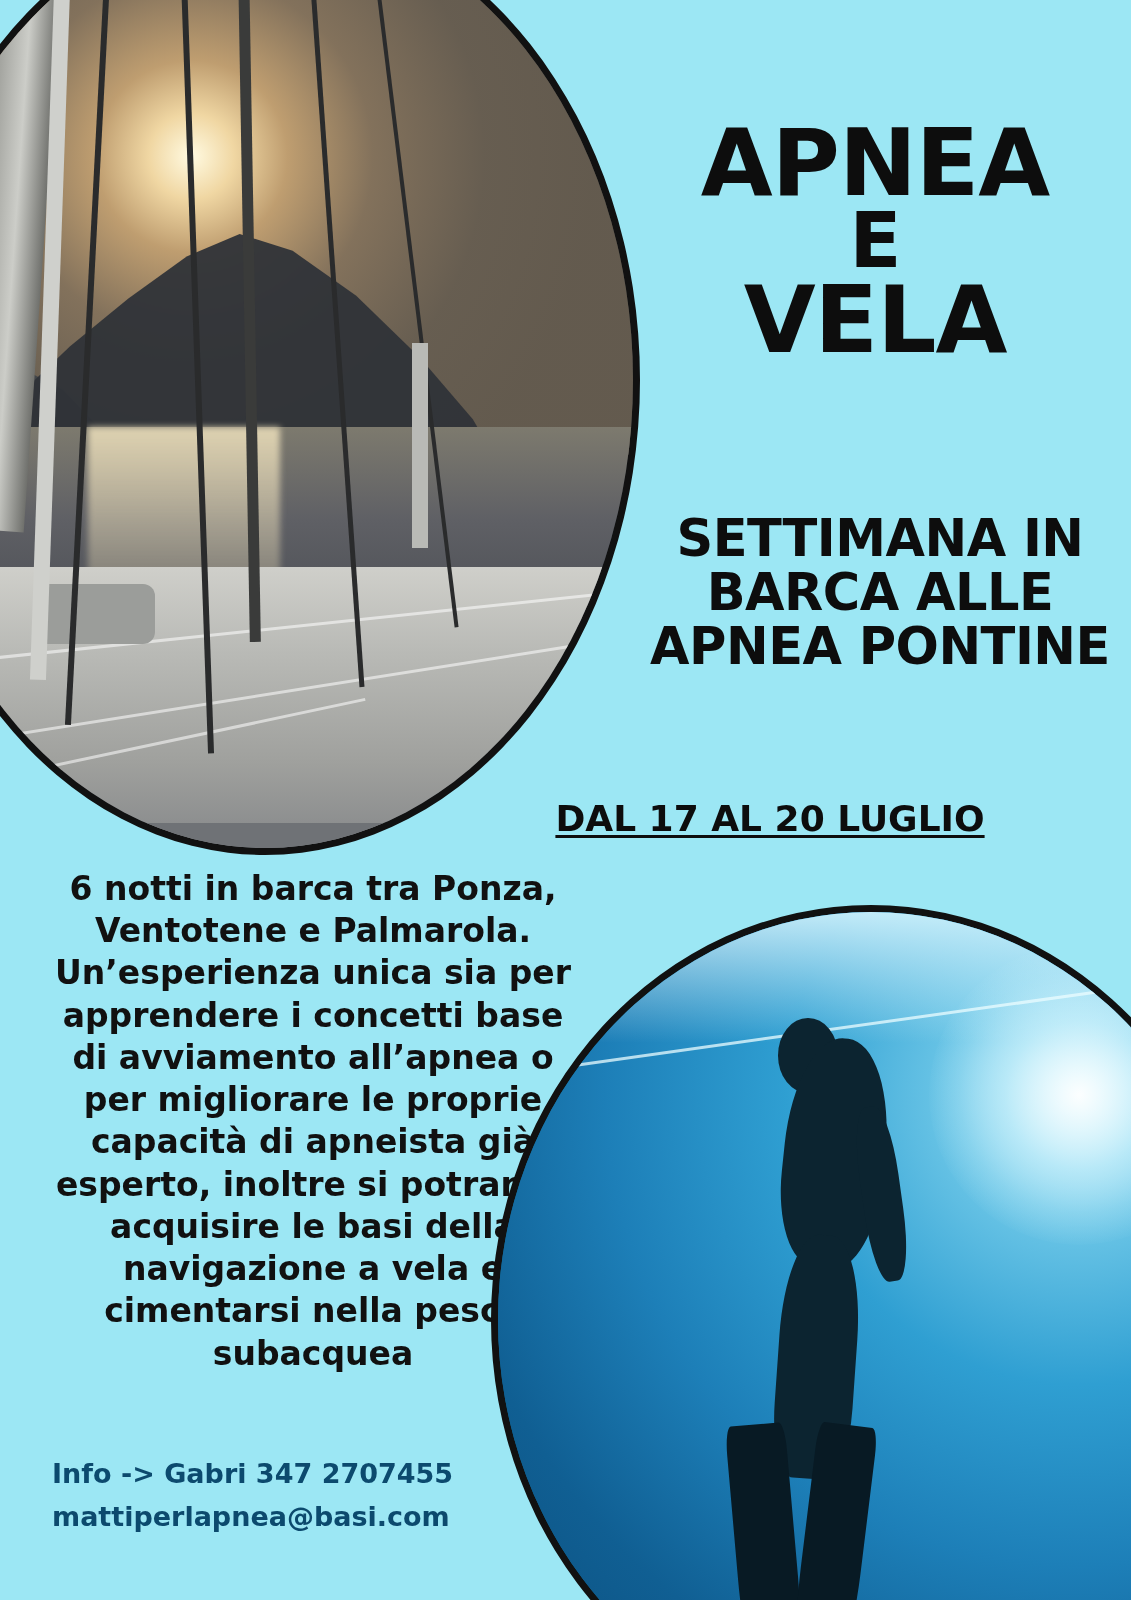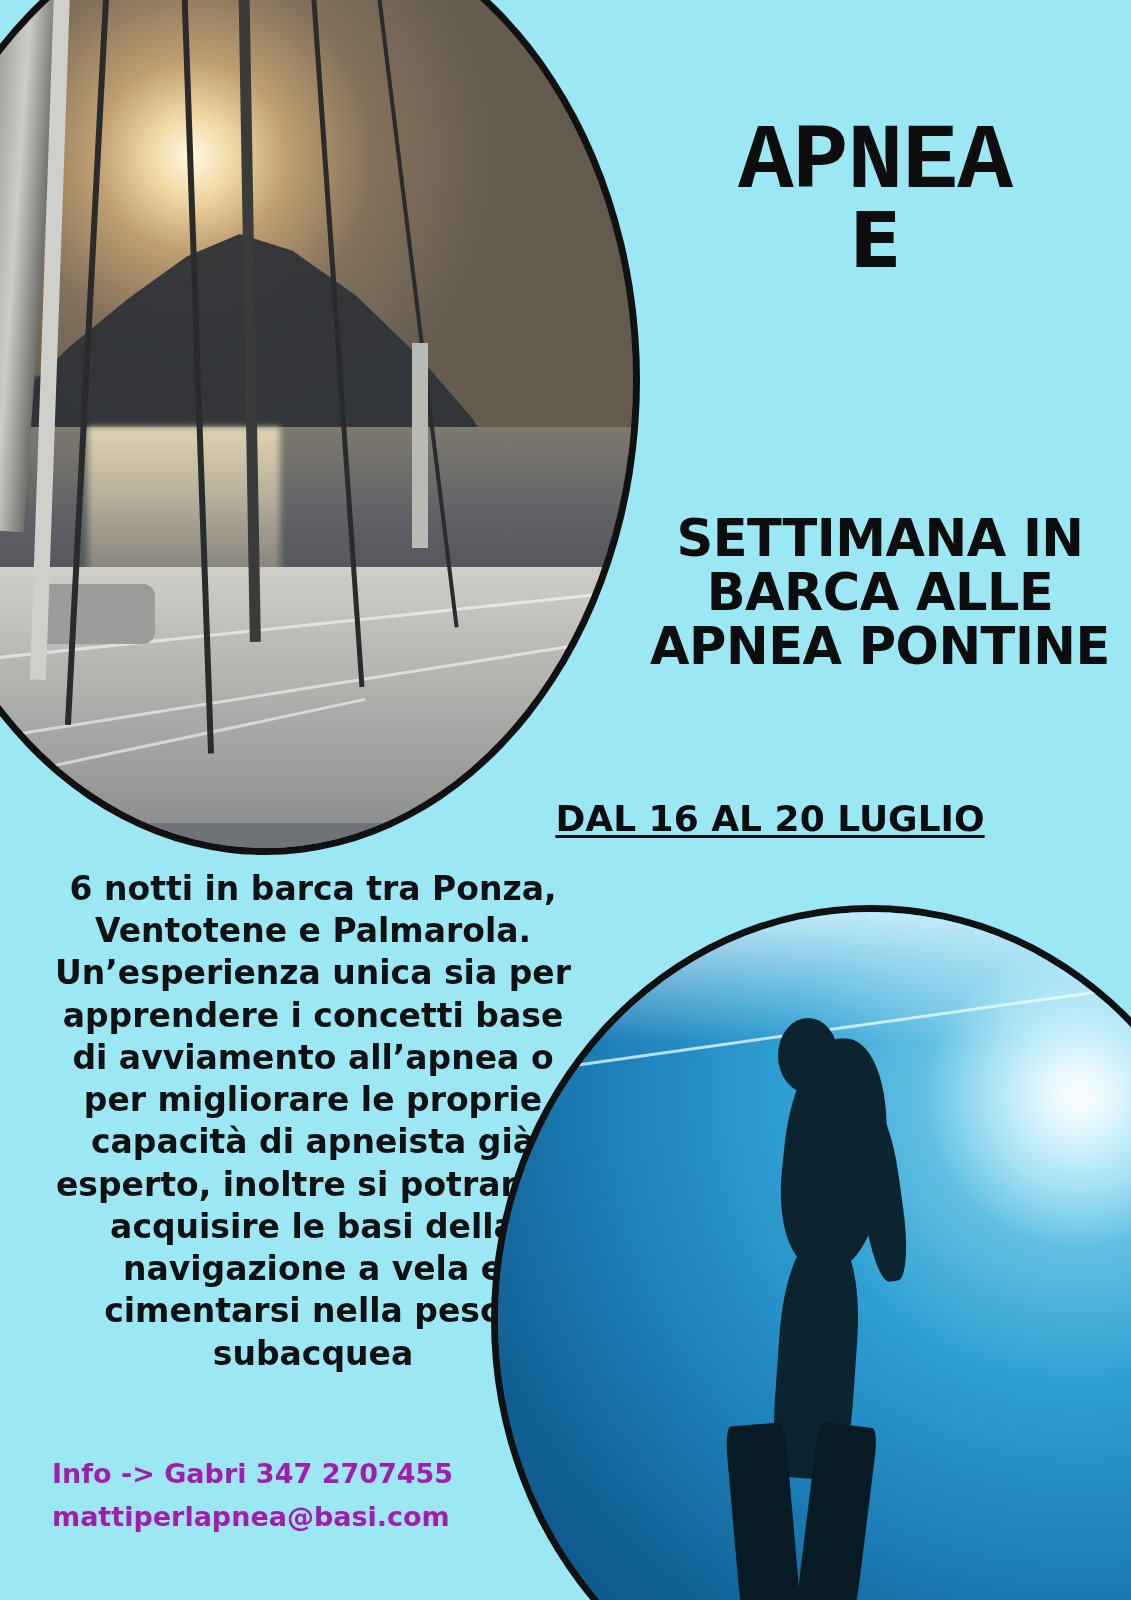--- a/index.html
+++ b/index.html
@@ -245,21 +245,21 @@
     left: 640px;
     top: 120px;
     width: 470px;
     text-align: center;
     color: #0d0d0d;
     font-weight: 900;
     line-height: .93;
     letter-spacing: -1px;
     font-family: "DejaVu Sans", sans-serif;
   }
-  .title .l1 { font-size: 93px; display: block; font-family: Liberation Mono, monospace; }
+  .title .l1 { font-size: 93px; display: block; }
   .title .l2 { font-size: 76px; display: block; }
   .title .l3 { font-size: 93px; display: block; }
 
   .subtitle {
     position: absolute;
     left: 645px;
     top: 512px;
     width: 470px;
     text-align: center;
     color: #0d0d0d;
@@ -292,21 +292,21 @@
     font-weight: 700;
     font-size: 33px;
     line-height: 1.28;
   }
 
   .contact {
     position: absolute;
     left: 52px;
     bottom: 62px;
     width: 560px;
-    color: #a21caf;
+    color: #0c4a6e;
     font-weight: 700;
     font-size: 27px;
     line-height: 1.6;
   }
   .contact div { white-space: nowrap; }
 </style>
 </head>
 <body>
 
 <div class="poster">
@@ -335,25 +335,26 @@
     <div class="rope" style="left:38%;top:-5%;width:6px;height:95%;transform:rotate(-2deg);"></div>
     <div class="rope" style="left:55%;top:-5%;width:5px;height:88%;transform:rotate(-4deg);"></div>
     <div class="rope" style="left:63%;top:-5%;width:4px;height:82%;transform:rotate(-7deg);"></div>
 
     <div class="mast" style="left:70%;top:46%;width:16px;height:22%;background:#b9bab6;"></div>
   </div>
 
   <div class="title">
     <span class="l1">APNEA</span>
     <span class="l2">E</span>
+    <span class="l3">VELA</span>
   </div>
 
   <div class="subtitle">SETTIMANA IN BARCA ALLE APNEA PONTINE</div>
 
-  <div class="dates">DAL 16 AL 20 LUGLIO</div>
+  <div class="dates">DAL 17 AL 20 LUGLIO</div>
 
   <div class="body-copy">6 notti in barca tra Ponza, Ventotene e Palmarola. Un’esperienza unica sia per apprendere i concetti base di avviamento all’apnea o per migliorare le proprie capacità di apneista già esperto, inoltre si potranno acquisire le basi della navigazione a vela e cimentarsi nella pesca subacquea</div>
 
   <div class="photo-bottom">
     <div class="water"></div>
     <div class="water-surface"></div>
     <div class="sun-ray"></div>
     <div class="h-line"></div>
     <div class="diver">
       <div class="diver-head"></div>

